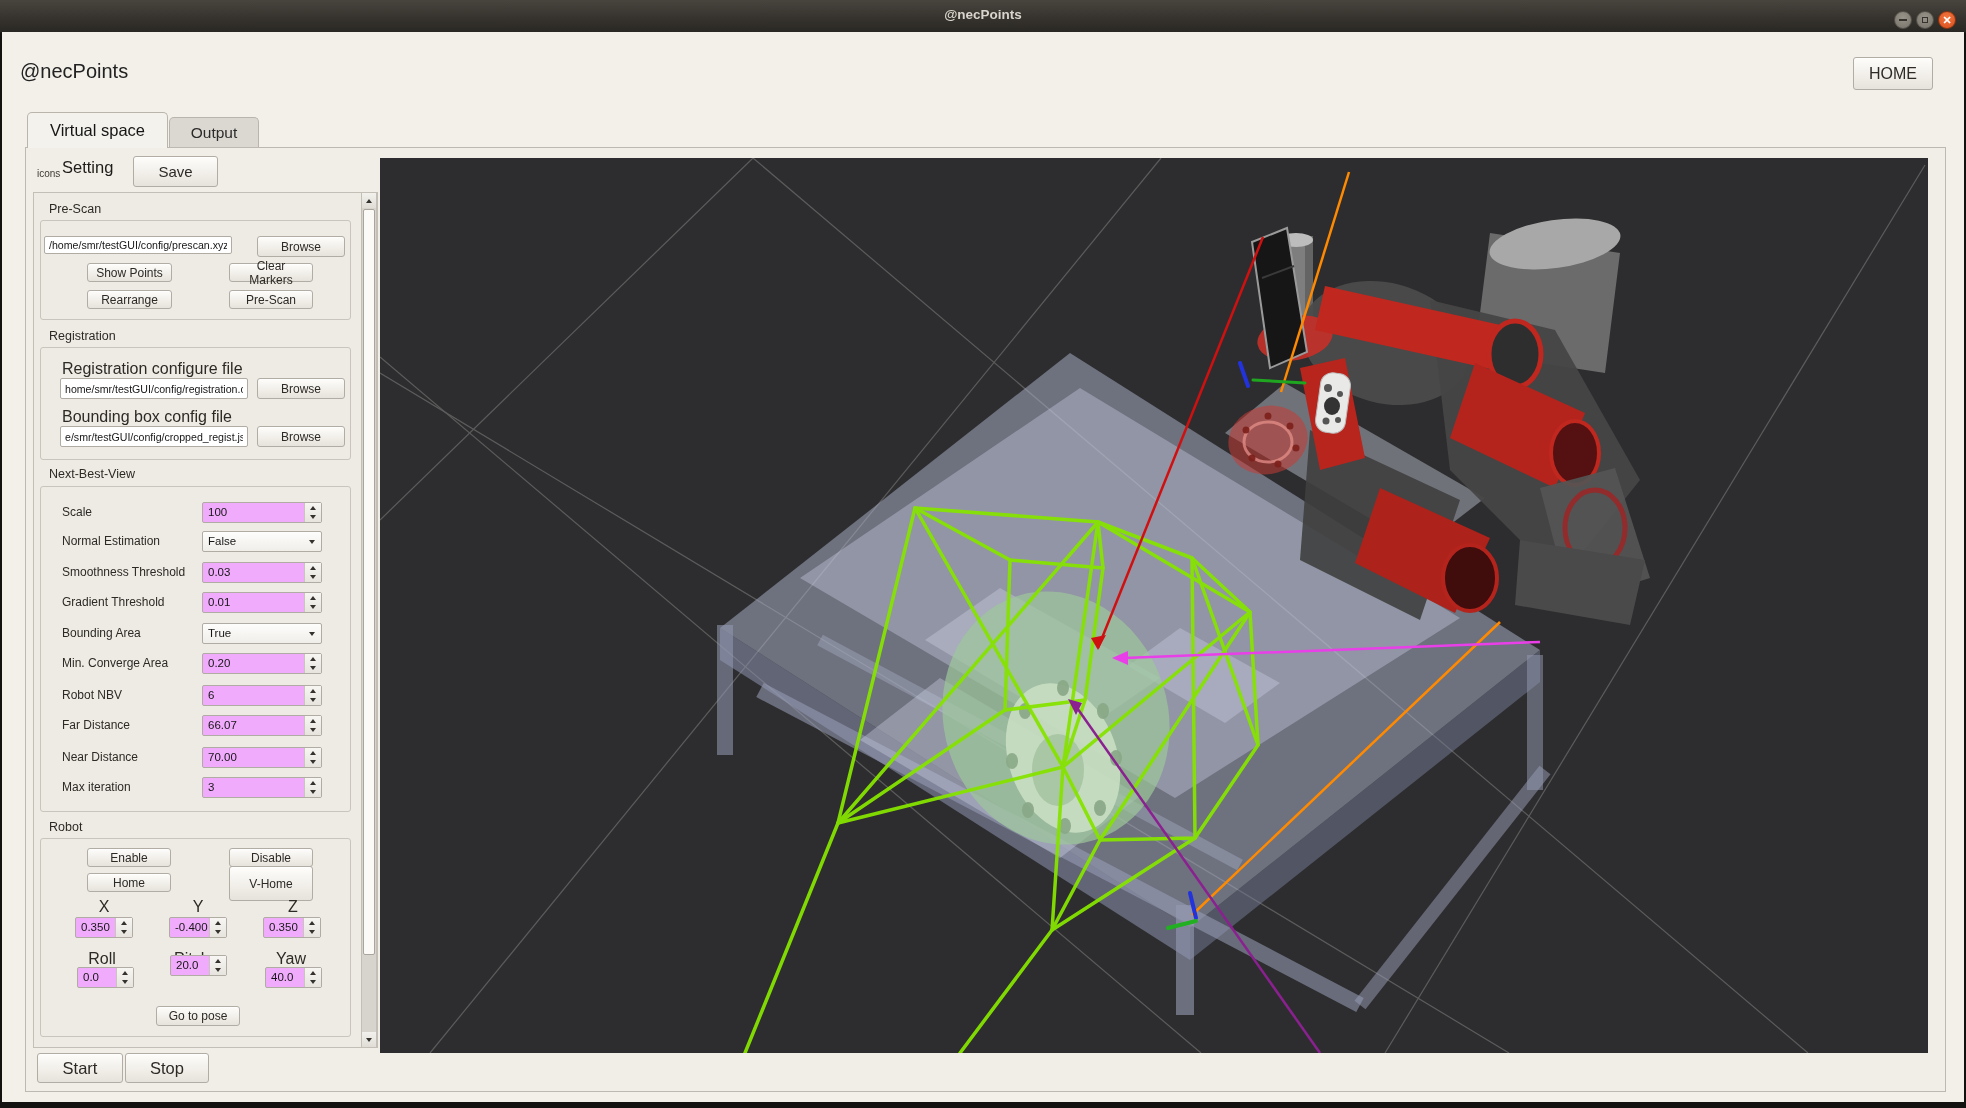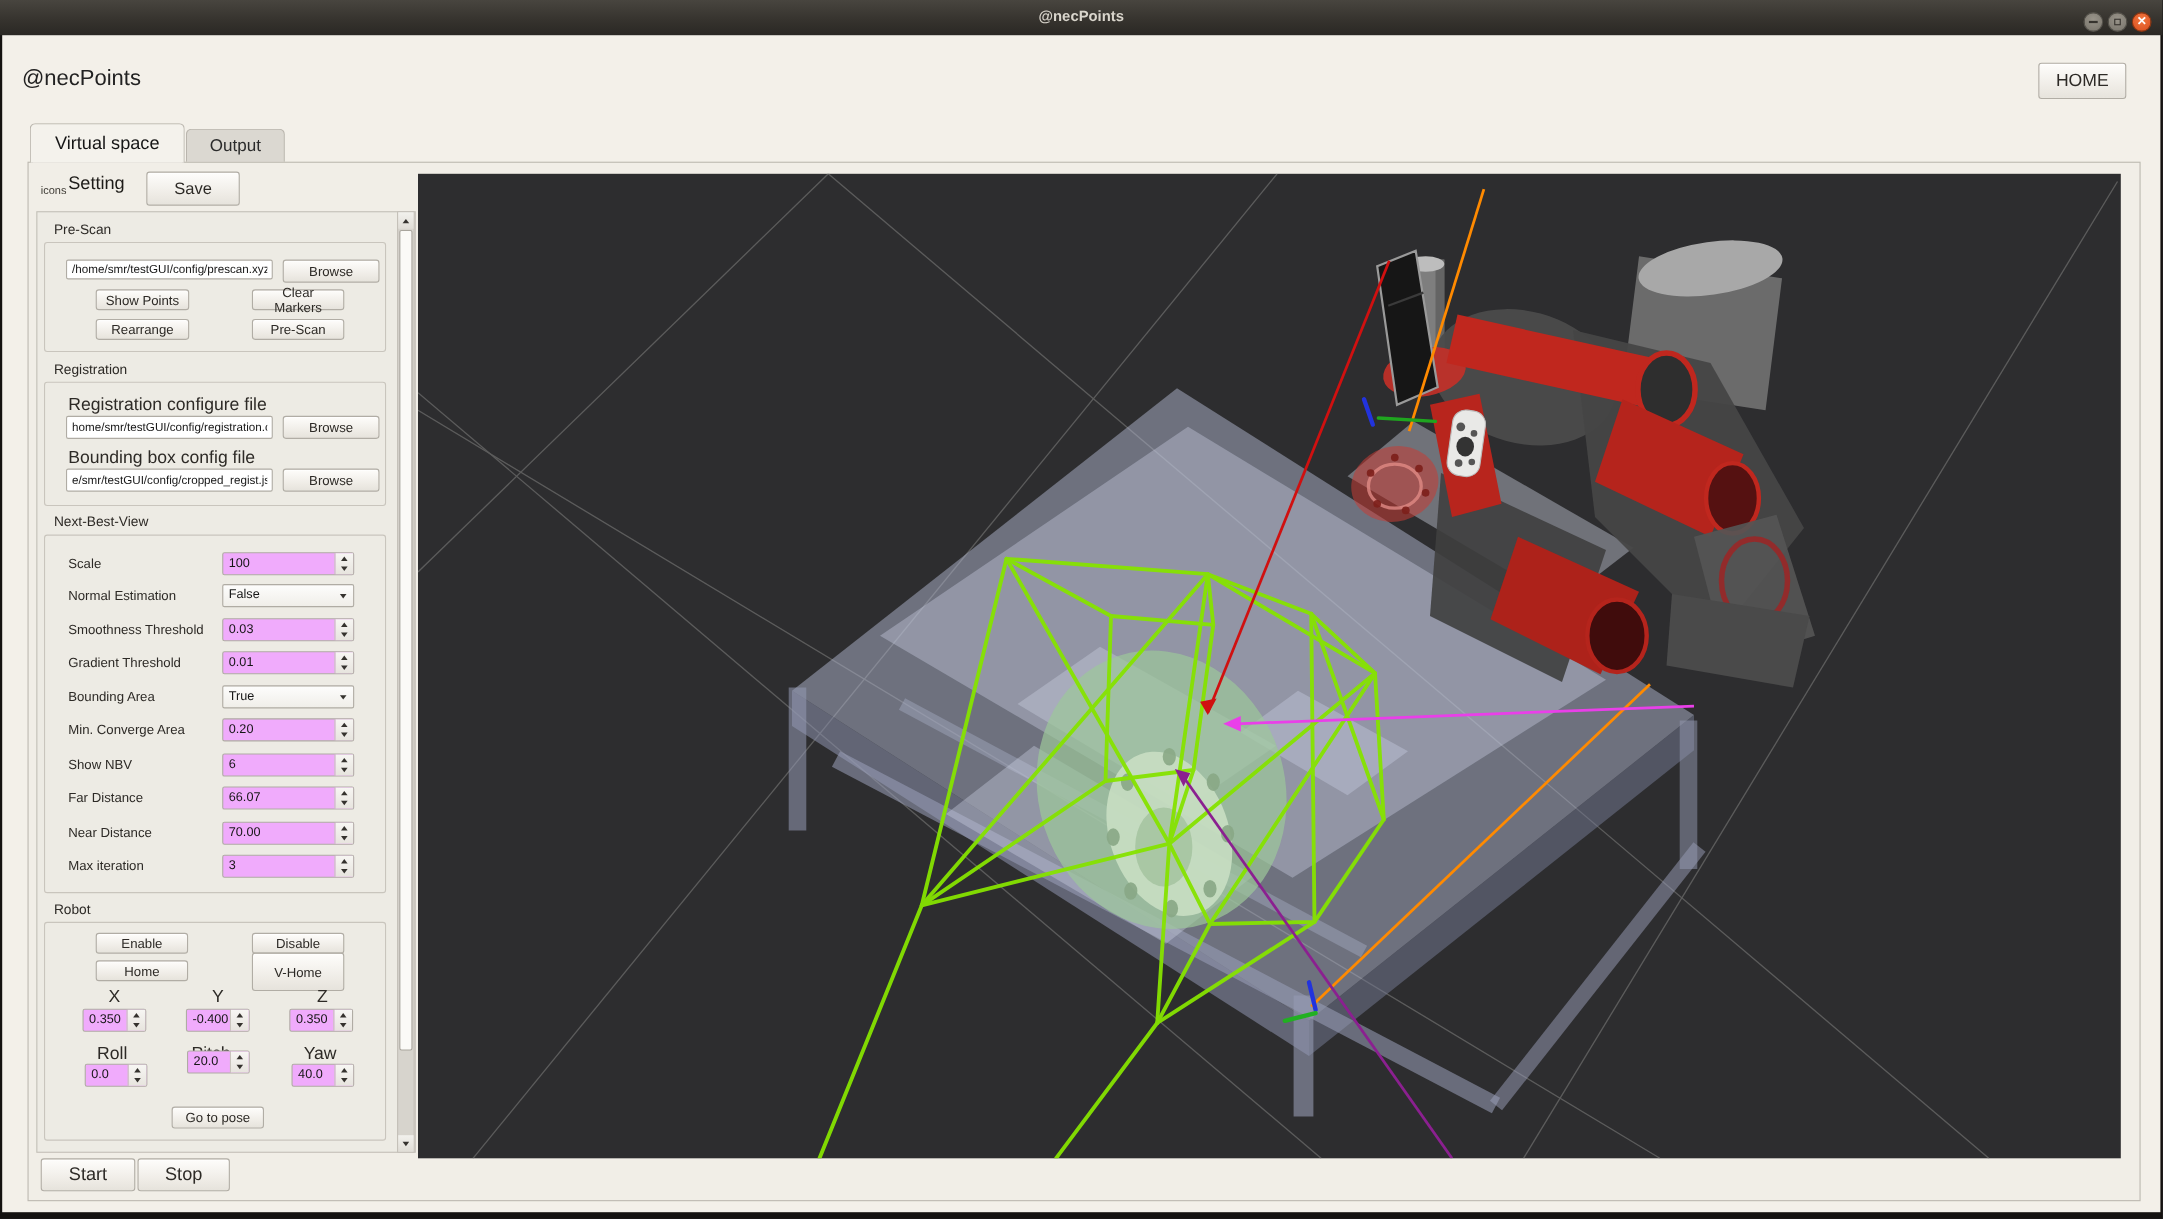--- a/index.html
+++ b/index.html
@@ -103,21 +103,21 @@
 <div class="tabframe"></div>
 
 <span class="icons-lbl">icons</span>
 <span class="setting-lbl">Setting</span>
 <button class="btn" style="left:133px;top:156px;width:85px;height:31px;font-size:15px">Save</button>
 
 <div class="panel"></div>
 
 <span class="glbl" style="left:46px;top:202px">Pre-Scan</span>
 <div class="grp" style="left:40px;top:220px;width:309px;height:98px"></div>
-<input class="inp" style="left: 60px; top: 236px; width: 188px; height: 18px;" readonly="" value="/home/smr/testGUI/config/prescan.xyz">
+<input class="inp" style="left: 44px; top: 236px; width: 188px; height: 18px;" readonly="" value="/home/smr/testGUI/config/prescan.xyz">
 <button class="btn" style="left:257px;top:236px;width:88px;height:21px">Browse</button>
 <button class="btn" style="left:87px;top:263px;width:85px;height:19px">Show Points</button>
 <button class="btn" style="left:229px;top:263px;width:84px;height:19px">Clear Markers</button>
 <button class="btn" style="left:87px;top:290px;width:85px;height:19px">Rearrange</button>
 <button class="btn" style="left:229px;top:290px;width:84px;height:19px">Pre-Scan</button>
 
 <span class="glbl" style="left:46px;top:329px">Registration</span>
 <div class="grp" style="left:40px;top:347px;width:309px;height:111px"></div>
 <span class="flbl" style="left:62px;top:360px">Registration configure file</span>
 <input class="inp" style="left: 60px; top: 378px; width: 188px; height: 21px;" readonly="" value="home/smr/testGUI/config/registration.cfg">
@@ -186,21 +186,21 @@
   <span class="sbtns">
       <span class="sb">
         <i class="tu"></i>
       </span>
       <span class="sb">
         <i class="td"></i>
       </span>
     </span>
 </div>
 
-<span class="rlbl" style="top:685px">Show NBV</span>
+<span class="rlbl" style="top:685px">Robot NBV</span>
 <div class="spin" style="left:202px;top:685px;width:120px">
   <span class="sval">6</span>
   <span class="sbtns">
       <span class="sb">
         <i class="tu"></i>
       </span>
       <span class="sb">
         <i class="td"></i>
       </span>
     </span>

